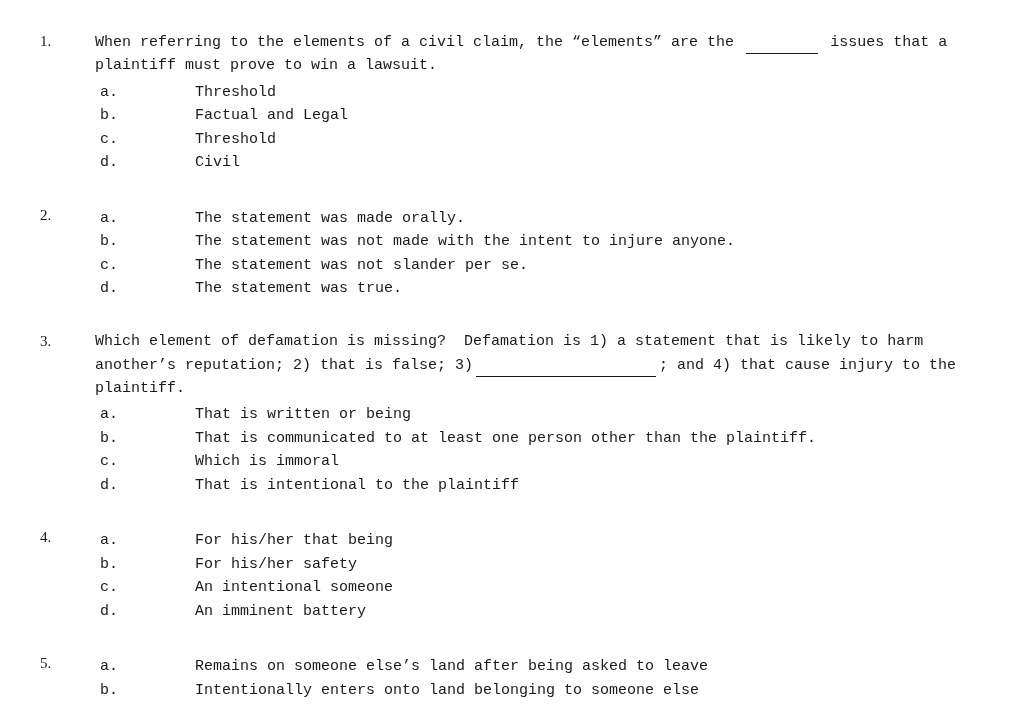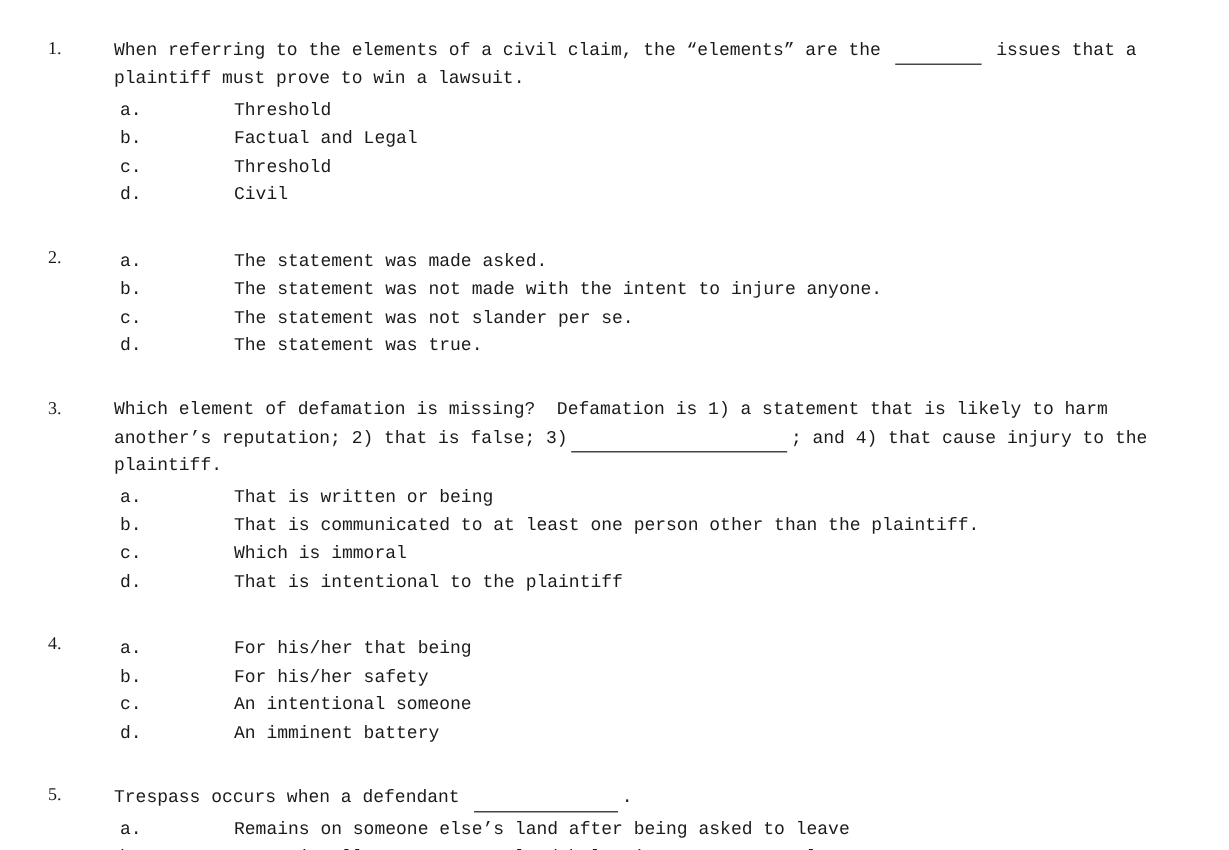--- a/index.html
+++ b/index.html
@@ -108,21 +108,21 @@
     </ul>
   </div>
 </div>
 
 <div class="question-block">
   <div class="question-number">2.</div>
   <div class="question-content">
     <ul class="options-list">
       <li class="option-item">
         <span class="option-letter">a.</span>
-        <span class="option-text">The statement was made asked.</span>
+        <span class="option-text">The statement was made orally.</span>
       </li>
       <li class="option-item">
         <span class="option-letter">b.</span>
         <span class="option-text">The statement was not made with the intent to injure anyone.</span>
       </li>
       <li class="option-item">
         <span class="option-letter">c.</span>
         <span class="option-text">The statement was not slander per se.</span>
       </li>
       <li class="option-item">
@@ -180,24 +180,20 @@
         <span class="option-letter">d.</span>
         <span class="option-text">An imminent battery</span>
       </li>
     </ul>
   </div>
 </div>
 
 <div class="question-block">
   <div class="question-number">5.</div>
   <div class="question-content">
-    <div class="question-text">
-      Trespass occurs when a defendant
-      <span class="blank blank-medium">&nbsp;&nbsp;&nbsp;&nbsp;&nbsp;&nbsp;&nbsp;&nbsp;&nbsp;&nbsp;&nbsp;&nbsp;</span>.
-    </div>
     <ul class="options-list">
       <li class="option-item">
         <span class="option-letter">a.</span>
         <span class="option-text">Remains on someone else’s land after being asked to leave</span>
       </li>
       <li class="option-item">
         <span class="option-letter">b.</span>
         <span class="option-text">Intentionally enters onto land belonging to someone else</span>
       </li>
 

